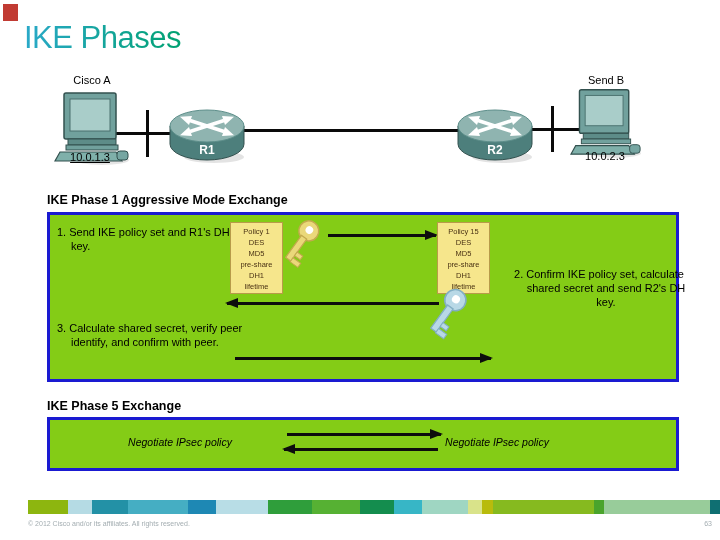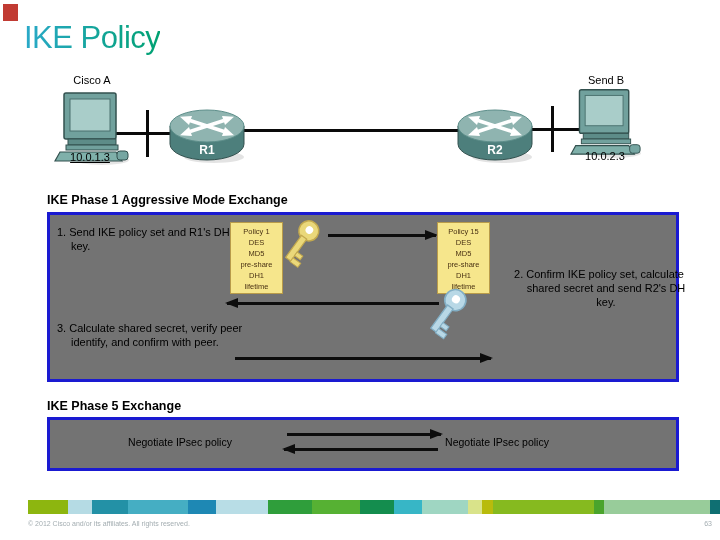--- a/index.html
+++ b/index.html
@@ -14,21 +14,21 @@
 
   
   .node-label{font-size:11px;text-align:center;color:#000;}
   .net-line{background:#0a0a0a;height:3px;}
   .net-tick{background:#0a0a0a;width:3px;}
 
   
   .section-heading{font-size:12.5px;font-weight:bold;color:#000;white-space:nowrap;}
 
   
-  .blue-box{border:3px solid #1a1ad1;background:#737373;position:absolute;}
+  .blue-box{border:3px solid #1a1ad1;background:#84cc16;position:absolute;}
 
   
   .step{font-size:11px;line-height:14px;color:#000;padding-left:14px;text-indent:-14px;position:absolute;}
 
   
   .policy-box{position:absolute;width:53px;height:72px;background:#f6e68c;border:1px solid #b89b4a;
       font-size:7.5px;line-height:11px;text-align:center;color:#4a3214;padding-top:3px;box-sizing:border-box;}
 
   
   .harrow{position:absolute;height:2.5px;background:#0d0d0d;}
@@ -45,21 +45,21 @@
   
   #footer-color-bar{left:28px;top:500px;width:692px;height:14px;display:flex;}
   #footer-color-bar div{height:14px;}
   #footer-copyright{left:28px;top:520px;font-size:7px;color:#a3adb1;}
   #footer-page-number{left:680px;top:520px;width:32px;font-size:7px;color:#a3adb1;text-align:right;}
 </style>
 </head>
 <body>
 
 <div class="abs" id="accent-square" style="background: rgb(193, 59, 51);"></div>
-<div class="abs" id="page-title" style="background-image: linear-gradient(90deg, rgb(42, 169, 201), rgb(0, 161, 113));">IKE Policy</div>
+<div class="abs" id="page-title" style="background-image: linear-gradient(90deg, rgb(42, 169, 201), rgb(0, 161, 113));">IKE Phases</div>
 
 <div class="abs node-label" style="left:60px;top:74px;width:64px;">Cisco A</div>
 
 <div class="abs net-line" style="left:116px;top:132px;width:56px;"></div>
 <div class="abs net-tick" style="left:146px;top:110px;height:47px;"></div>
 <div class="abs net-line" style="left:243px;top:129px;width:222px;"></div>
 <div class="abs net-line" style="left:528px;top:128px;width:52px;"></div>
 <div class="abs net-tick" style="left:551px;top:106px;height:46px;"></div>
 
 <svg class="abs" style="left:54px;top:86px;" width="76" height="80" viewBox="0 0 76 80">
@@ -157,21 +157,21 @@
   </svg>
 
   <div class="step" style="left:7px;top:106px;width:190px;">3. Calculate shared secret, verify peer identify, and confirm with peer.</div>
 
   <div class="harrow head-right" style="left:185px;top:142px;width:256px;"></div>
 
 </div>
 
 <div class="abs section-heading" style="left:47px;top:399px;">IKE Phase 5 Exchange</div>
 
-<div class="blue-box" style="left: 47px; top: 417px; width: 626px; height: 48px; border-color: rgb(26, 26, 209);">
+<div class="blue-box" style="left: 47px; top: 417px; width: 626px; height: 48px; border-color: rgb(26, 26, 209); font-style: italic;">
   <div class="negotiate-label" style="left:0px;top:16px;width:260px;">Negotiate IPsec policy</div>
   <div class="harrow head-right" style="left:237px;top:13px;width:154px;"></div>
   <div class="harrow head-left" style="left:234px;top:28px;width:154px;"></div>
   <div class="negotiate-label" style="left:317px;top:16px;width:260px;">Negotiate IPsec policy</div>
 </div>
 
 <div class="abs" id="footer-color-bar">
     <div style="width: 40px; background: rgb(141, 182, 15);"></div>
     <div style="width: 24px; background: rgb(181, 219, 228);"></div>
     <div style="width: 36px; background: rgb(35, 145, 166);"></div>

